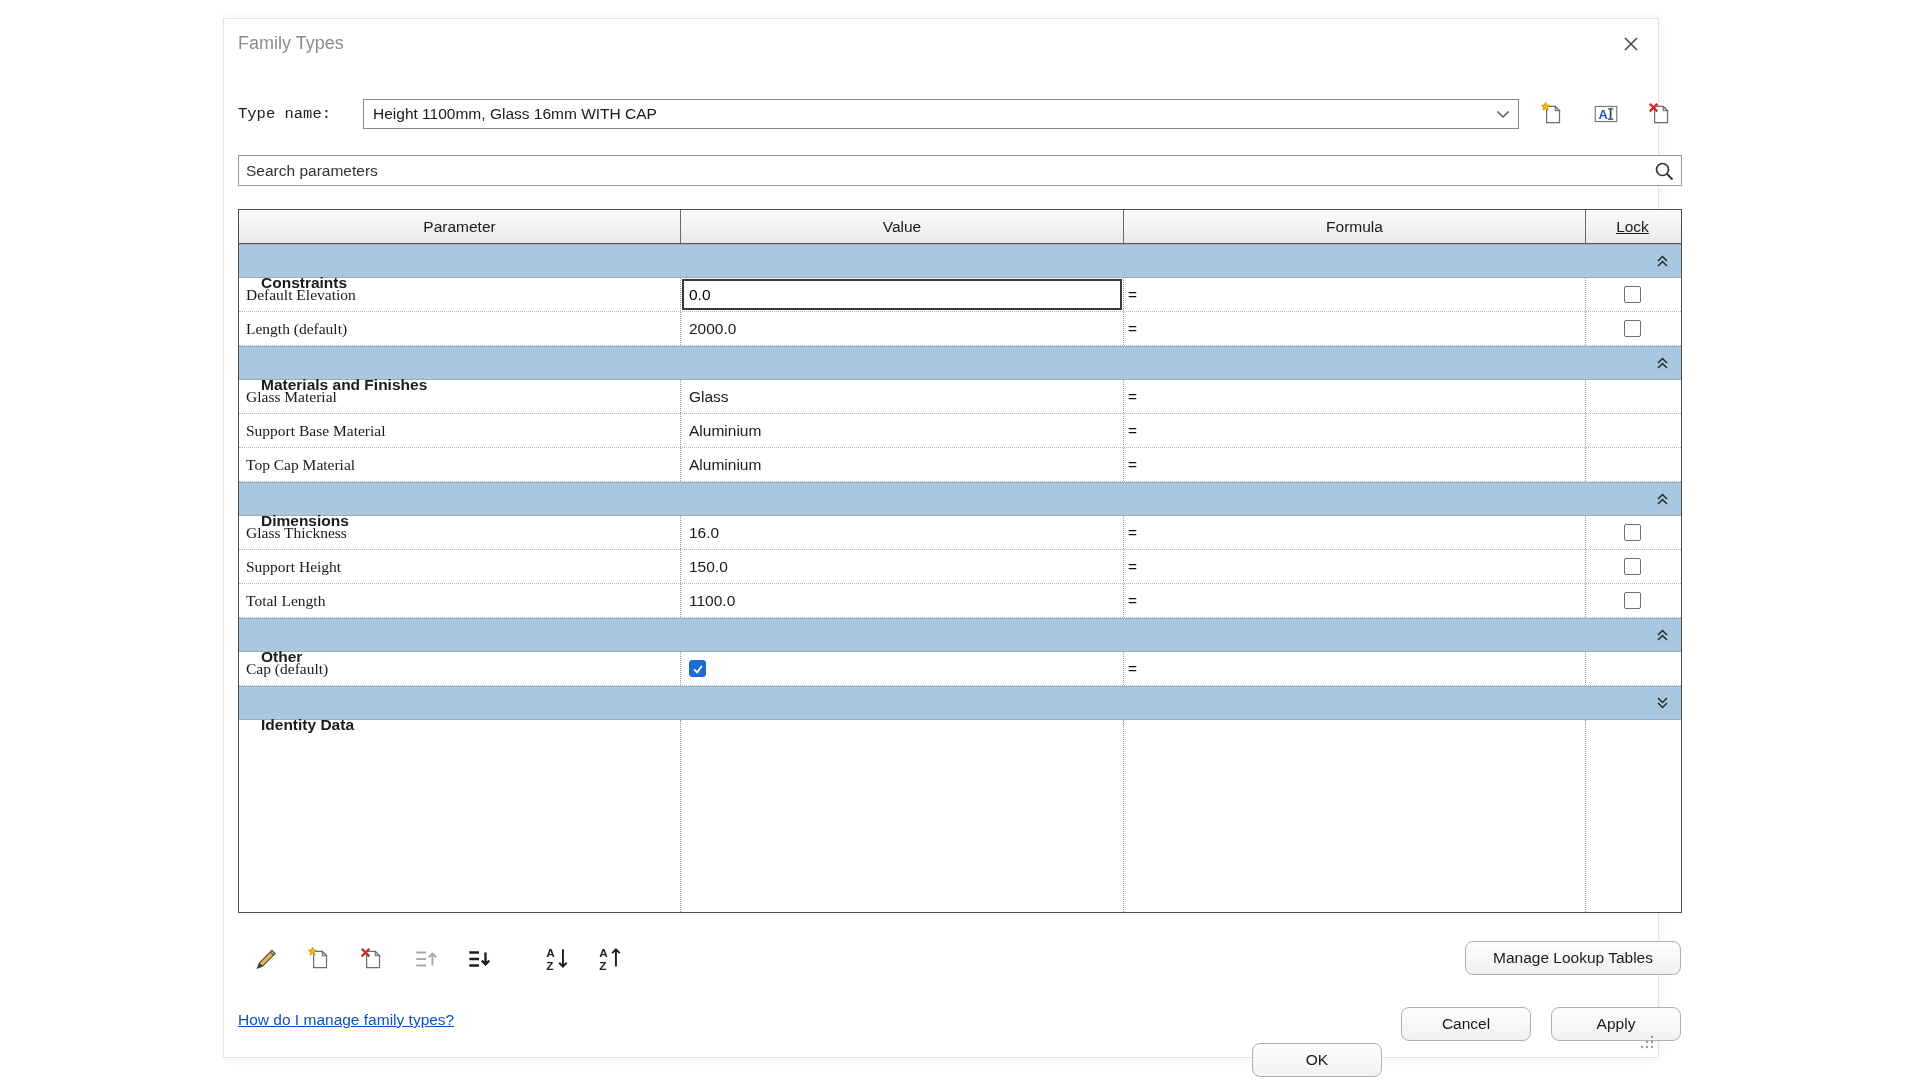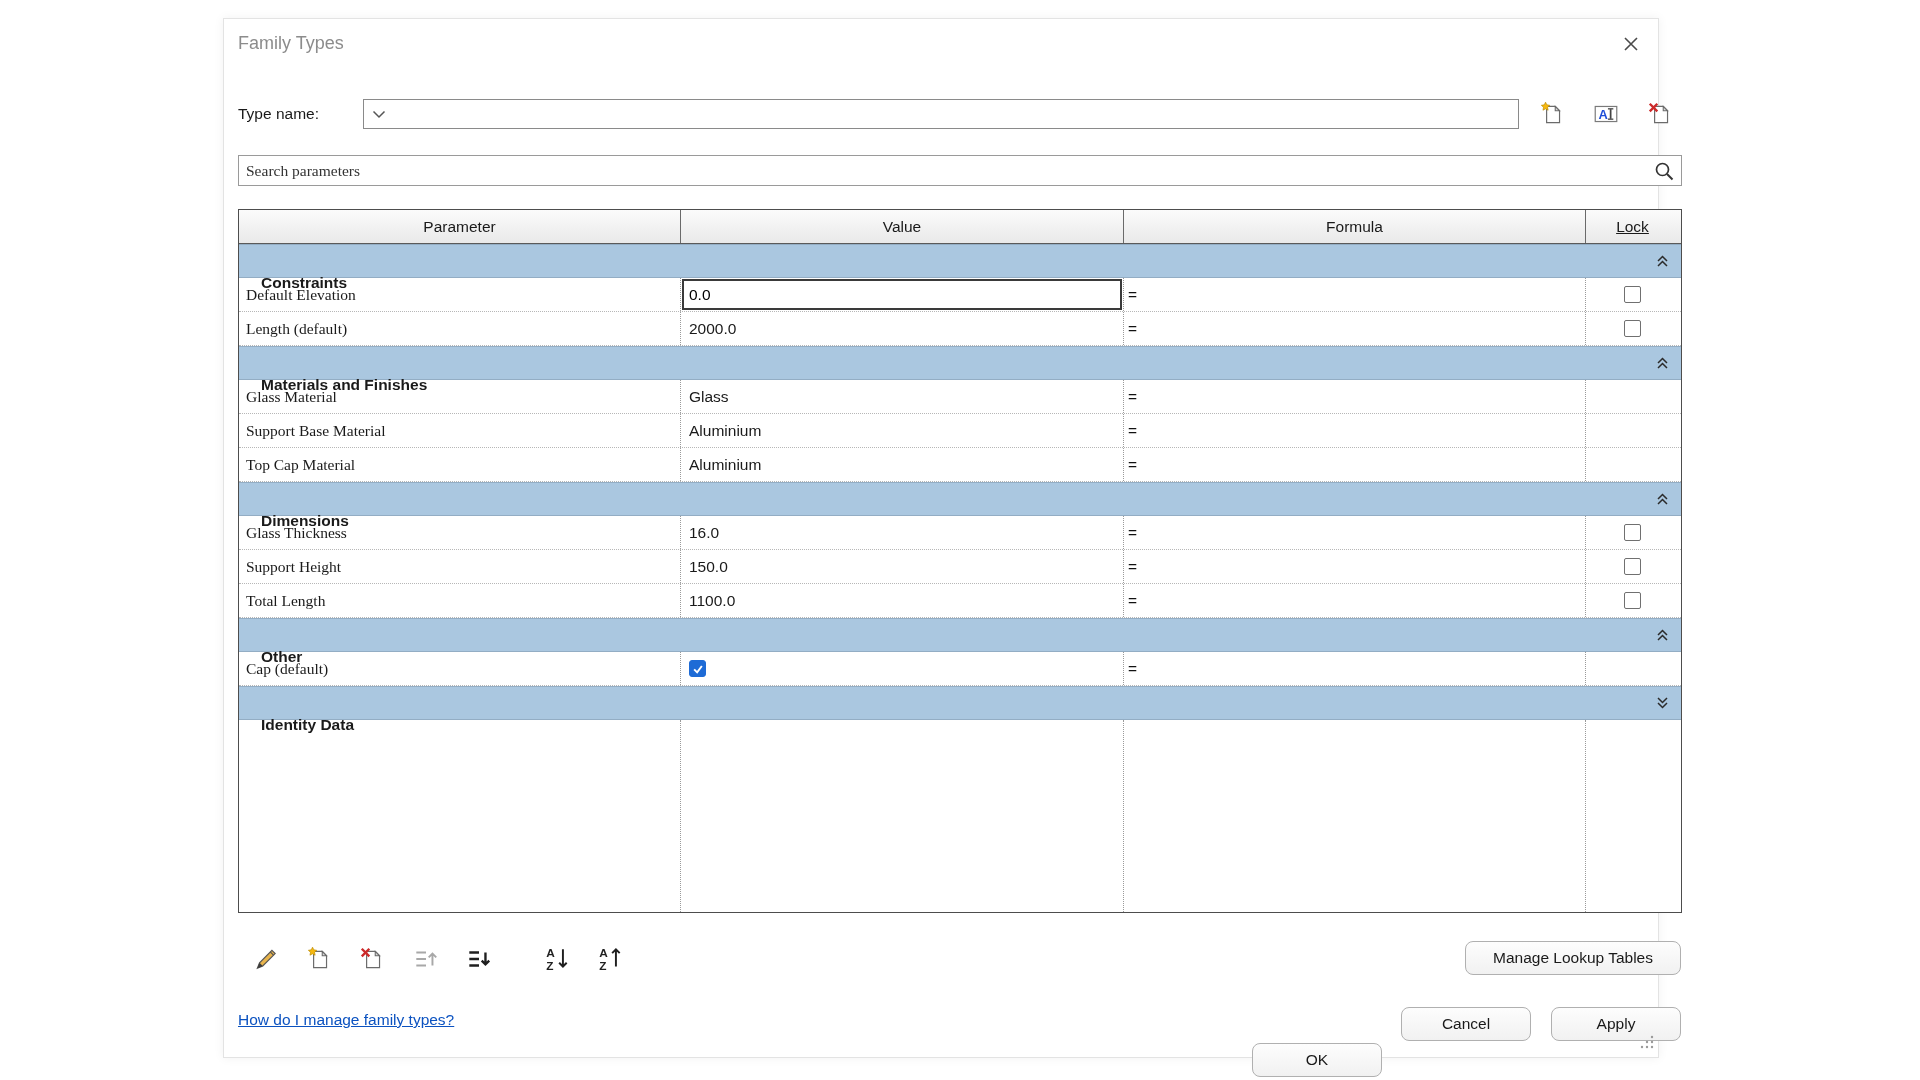--- a/index.html
+++ b/index.html
@@ -14,33 +14,33 @@
     font-family:"Liberation Sans", sans-serif; color:#1a1a1a;}
 
   .dialog{position:absolute;left:223px;top:18px;width:1436px;height:1040px;
     background:#fff;border:1px solid #e3e3e3;box-shadow:0 0 10px rgba(0,0,0,.06);}
 
   .dlg-title{position:absolute;left:14px;top:14px;font-size:18px;color:var(--title-text);}
   .close-btn{position:absolute;right:12px;top:10px;width:30px;height:30px;display:flex;
     align-items:center;justify-content:center;cursor:pointer;}
 
   
-  .typename-label{position:absolute;left:14px;top:86px;font-size:15.5px;}
+  .typename-label{position:absolute;left:14px;top:86px;font-size:15.5px;font-family:Liberation Mono, monospace;}
   .combo{position:absolute;left:139px;top:80px;width:1156px;height:30px;border:1px solid #8a8a8a;
     background:#fff;display:flex;align-items:center;}
   .combo-text{flex:1;padding-left:9px;font-size:15.5px;white-space:nowrap;overflow:hidden;}
   .combo-arrow{width:30px;height:100%;display:flex;align-items:center;justify-content:center;}
   .icon-btn{position:absolute;top:78px;width:36px;height:34px;display:flex;align-items:center;
     justify-content:center;cursor:pointer;border-radius:3px;}
 
   
   .searchbox{position:absolute;left:14px;top:136px;width:1444px;height:31px;border:1px solid #9a9a9a;
     background:#fff;display:flex;align-items:center;}
   .searchbox input{flex:1;border:none;outline:none;font-size:15.5px;padding-left:7px;height:100%;
-    font-family:Liberation Serif, serif;color:#222;}
+    font-family:Liberation Sans, sans-serif;color:#222;}
   .searchbox input::placeholder{color:#333;opacity:1;}
   .search-icon{width:34px;display:flex;align-items:center;justify-content:center;}
 
   
   .ptable{position:absolute;left:14px;top:190px;width:1444px;height:704px;
     border:1px solid var(--table-border);display:flex;flex-direction:column;background:#fff;}
   .grid-row{display:grid;grid-template-columns:442px 443px 462px 93px;}
   .thead{height:34px;background:linear-gradient(#fbfbfb,#e9e9e9);border-bottom:1px solid #5a5a5a;}
   .thead .hcell{display:flex;align-items:center;justify-content:center;font-size:15.5px;
     border-right:1px solid #6a6a6a;}
@@ -96,20 +96,21 @@
   <div class="dlg-title">Family Types</div>
 
   <div class="close-btn">
     <svg width="18" height="18" viewBox="0 0 18 18">
       <path d="M3 3 L15 15 M15 3 L3 15" stroke="#4a4a4a" stroke-width="1.6" fill="none"></path>
     </svg>
   </div>
 
   <div class="typename-label">Type name:</div>
   <div class="combo">
+    <div class="combo-text">Height 1100mm, Glass 16mm WITH CAP</div>
     <div class="combo-arrow">
       <svg width="14" height="9" viewBox="0 0 14 9">
         <path d="M1.5 1.5 L7 7 L12.5 1.5" stroke="#555" stroke-width="1.5" fill="none"></path>
       </svg>
     </div>
   </div>
 
   <div class="icon-btn" style="left:1310px;">
     <svg width="28" height="28" viewBox="0 0 26 26">
       <path d="M8 6 h8 l4 4 v11 h-12 z" fill="#fff" stroke="#6b6b6b" stroke-width="1.1"></path>

